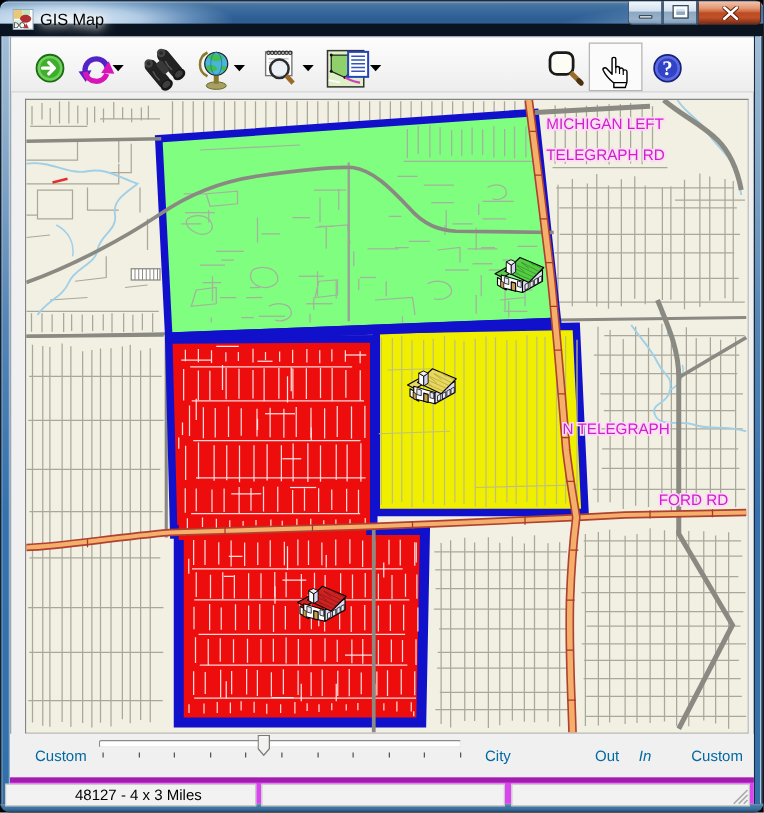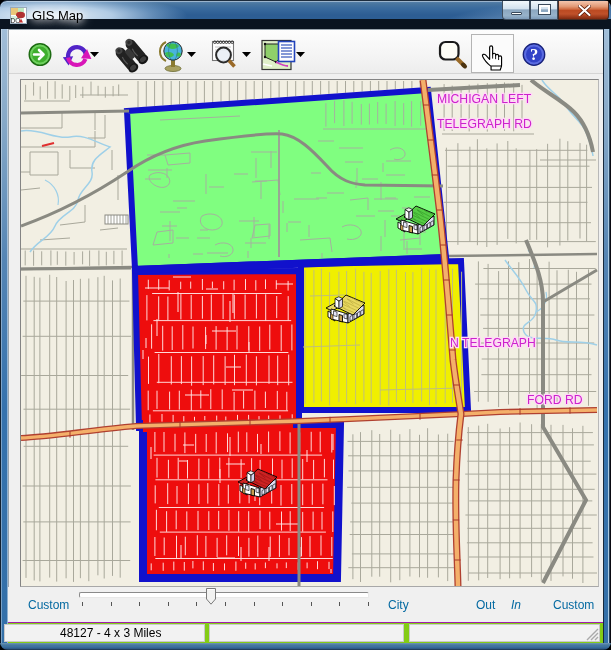--- a/index.html
+++ b/index.html
@@ -23,21 +23,21 @@
   background:linear-gradient(#6f96b8 0,#47799f 2px,#3b70a0 4px,#2a5580 6px,#16263a 7px); }
 #client { position:absolute; left:8px; top:29px; width:595px; height:614px; background:#f0f0f0;
   box-shadow:inset 1px 1px 0 #9aa5ae; }
 #toolbar { position:absolute; left:1px; top:1px; width:594px; height:44px;
   background:linear-gradient(#fdfdfd,#f4f4f4 60%,#ededed); border-bottom:1px solid #d5d5d5; }
 #mappanel { position:absolute; left:12px; top:50px; width:579px; height:508px; border:1px solid #848484; border-right-color:#b8b8b8; border-bottom-color:#a8a8a8; background:#f2efe3; }
 .blabel { position:absolute; font-size:12px; color:#0369a1; top:11px; }
 #sliderrow { position:absolute; left:0; top:558px; width:595px; height:36px; background:#f0f0f0; }
 #track { position:absolute; left:71px; top:5px; width:290px; height:6px; background:#fff; border:1px solid #8a8a8a; border-bottom-color:#e8e8e8; border-right-color:#e8e8e8; border-radius:2px; }
 .tick { position:absolute; top:15px; width:1px; height:4px; background:#555; }
-#statusbar { position:absolute; left:0; top:593px; width:595px; height:21px; background:#84cc16; border-top:1px solid #a21caf; }
+#statusbar { position:absolute; left:0; top:593px; width:595px; height:21px; background:#d946ef; border-top:4px solid #a21caf; }
 .spanel { position:absolute; top:1px; height:18px; border:1px solid #c9c9c9; background:#f2f2f2; }
 #ticon { position:absolute; left:10px; top:6px; width:17px; height:17px; }
 #wbtns { position:absolute; left:502px; top:0; width:107px; height:20px; }
 .wb { position:absolute; top:0; height:19px; border:1px solid #404f60; border-top:none; }
 #wb-min { left:0; width:28px; border-radius:0 0 0 4px; background:linear-gradient(#f2f8fc 0,#d3e2ef 42%,#8ca7c0 50%,#97b2ca 80%,#7e9cba 100%); }
 #wb-max { left:28px; width:28px; background:linear-gradient(#f2f8fc 0,#d3e2ef 42%,#8ca7c0 50%,#97b2ca 80%,#7e9cba 100%); }
 #wb-close { left:56px; width:51px; border-radius:0 0 4px 0; border-color:#4a2a20;
   background:linear-gradient(#f4c6ae 0,#e29a77 30%,#d06a40 46%,#bc4a22 52%,#c0512a 72%,#933518 92%,#7e2a10 100%); }
 </style></head>
 <body>

